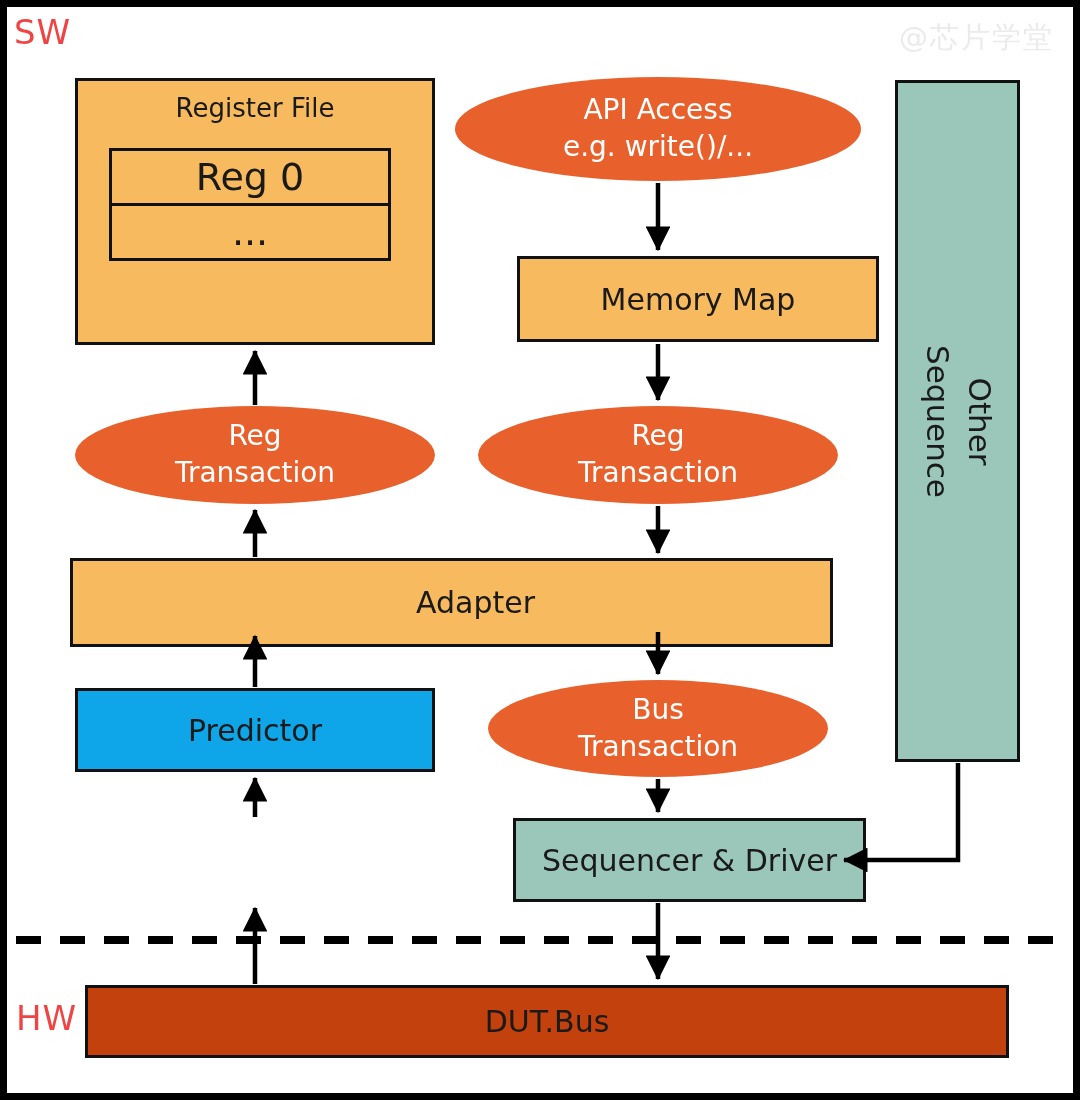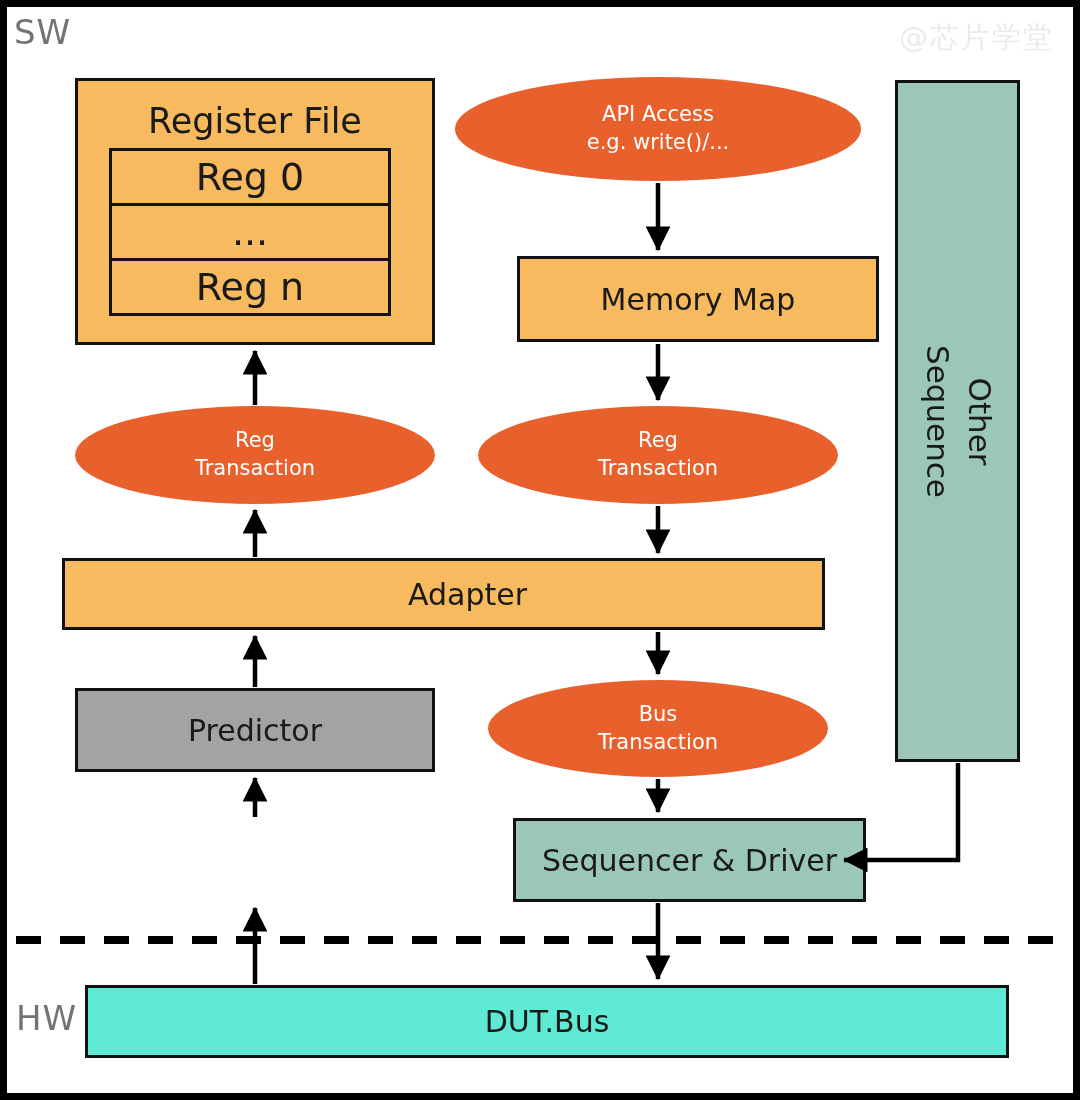--- a/index.html
+++ b/index.html
@@ -1,44 +1,44 @@
 <!DOCTYPE html>
 <html><head>
 <meta charset="utf-8">
 <style>
   html,body{margin:0;padding:0;background:#ffffff;}
   #canvas{
     position:relative;width:1080px;height:1100px;background:#ffffff;
     font-family:"DejaVu Sans","Liberation Sans",sans-serif;color:#1a1a1a;overflow:hidden;
   }
   .frame{position:absolute;inset:0;border:7px solid #000;z-index:6;pointer-events:none;}
-  .zone-label{position:absolute;font-size:34px;font-weight:500;color:#737373;z-index:5;letter-spacing:1px;}
+  .zone-label{position:absolute;font-size:34px;font-weight:500;color:#ef4444;z-index:5;letter-spacing:1px;}
   #sw-label{left:14px;top:12px;}
   #hw-label{left:16px;top:998px;}
   .watermark{position:absolute;right:26px;top:18px;font-size:29px;color:#ebebeb;z-index:5;letter-spacing:2px;}
   .node{position:absolute;box-sizing:border-box;border:3px solid #111;display:flex;align-items:center;justify-content:center;text-align:center;z-index:1;font-size:30px;}
   .orange{background:#F7BA5F;}
   .teal{background:#9BC7BA;}
-  .pink{background:#a3a3a3;}
-  .blue{background:#5eead4;text-align:right;}
-  .ellipse{position:absolute;border-radius:50%;background:#E8612C;color:#fff;display:flex;flex-direction:column;align-items:center;justify-content:center;text-align:center;z-index:1;font-size:21px;line-height:1.32;}
+  .pink{background:#0ea5e9;}
+  .blue{background:#c2410c;text-align:right;}
+  .ellipse{position:absolute;border-radius:50%;background:#E8612C;color:#fff;display:flex;flex-direction:column;align-items:center;justify-content:center;text-align:center;z-index:1;font-size:28px;line-height:1.32;}
   
   #register-file{left:75px;top:78px;width:360px;height:267px;flex-direction:column;justify-content:flex-start;}
-  #register-file .rf-title{margin-top:20px;font-size:35px;}
+  #register-file .rf-title{margin-top:12px;font-size:26px;}
   .rf-table{position:absolute;left:31px;top:67px;width:276px;border:3px solid #111;}
   .rf-row{height:52px;display:flex;align-items:center;justify-content:center;font-size:38px;border-top:3px solid #111;}
   .rf-row:first-child{border-top:none;}
   
   #api-access{left:455px;top:77px;width:406px;height:104px;}
   #memory-map{left:477px;top:256px;width:362px;height:86px;margin-left:40px;}
   #other-sequence{left:895px;top:80px;width:125px;height:682px;}
   #other-sequence .vtext{position:absolute;left:50%;top:50%;width:682px;height:125px;margin-left:-341px;margin-top:-62px;transform:rotate(90deg);display:flex;flex-direction:column;align-items:center;justify-content:center;font-size:31px;line-height:1.35;}
   #reg-transaction-left{left:75px;top:406px;width:360px;height:98px;}
   #reg-transaction-right{left:478px;top:406px;width:360px;height:98px;}
-  #adapter{left:62px;top:558px;width:763px;height:72px;padding-left:48px;}
+  #adapter{left:70px;top:558px;width:763px;height:89px;padding-left:48px;}
   #predictor{left:75px;top:688px;width:360px;height:84px;}
   #monitor{left:75px;top:818px;width:360px;height:84px;}
   #bus-transaction{left:488px;top:680px;width:340px;height:97px;}
   #sequencer-driver{left:481px;top:818px;width:353px;height:84px;margin-left:32px;}
   #dut-bus{left:85px;top:985px;width:924px;height:73px;}
   svg.arrows{position:absolute;left:0;top:0;z-index:2;pointer-events:none;}
 </style>
 </head>
 <body>
 
@@ -48,21 +48,20 @@
 
   <div id="sw-label" class="zone-label">SW</div>
   <div id="hw-label" class="zone-label">HW</div>
   <div class="watermark">@芯片学堂</div>
 
   <div id="register-file" class="node orange">
     <div class="rf-title">Register File</div>
     <div class="rf-table">
       <div class="rf-row">Reg 0</div>
       <div class="rf-row">...</div>
-      <div class="rf-row">Reg n</div>
     </div>
   </div>
 
   <div id="api-access" class="ellipse">
     <span>API Access</span>
     <span>e.g. write()/...</span>
   </div>
 
   <div id="memory-map" class="node orange">
     <span>Memory Map</span>

